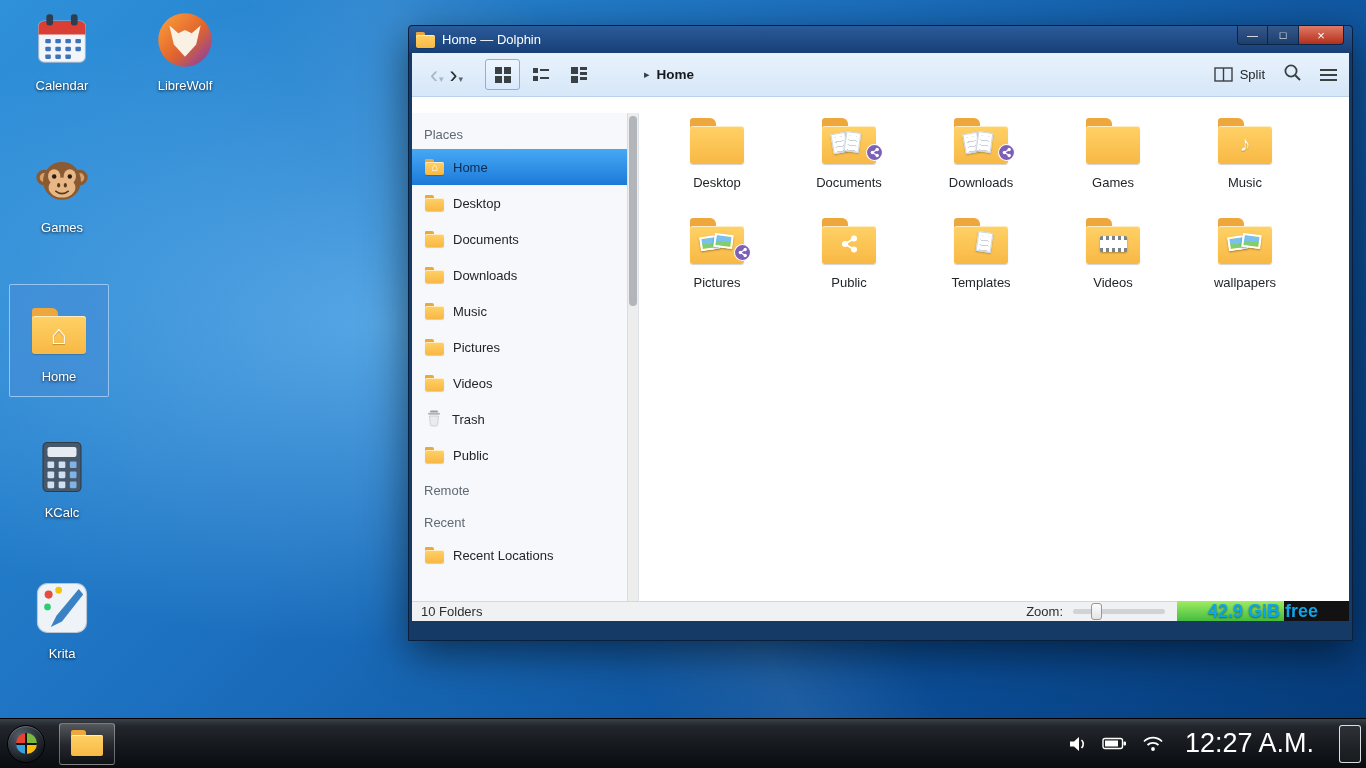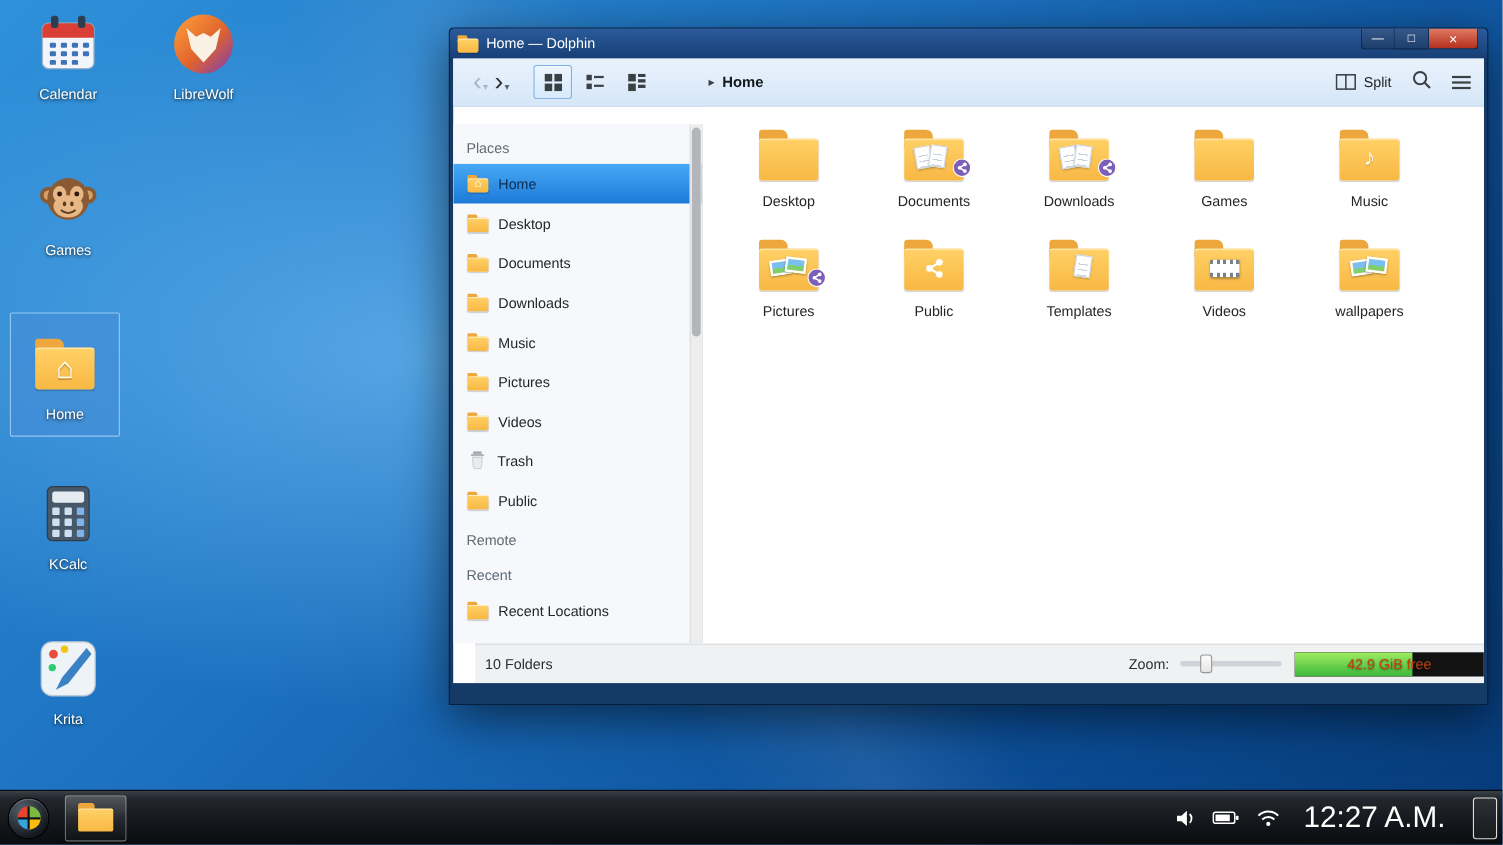--- a/index.html
+++ b/index.html
@@ -95,28 +95,28 @@
   .side-item.selected { background:linear-gradient(180deg,#47a8f5,#1c7ad8); color:#0c2c52; }
   .side-scroll { position:absolute; right:0; top:0; bottom:0; width:11px; background:#ededee; border-left:1px solid #dcdcdc; }
   .side-thumb { position:absolute; top:3px; left:1px; width:8px; height:190px; background:#b2b6bb; border-radius:4px; }
 
   .main { flex:1; background:#fff; position:relative; overflow:hidden; }
   .grid { display:grid; grid-template-columns:repeat(5,132px); padding:21px 0 0 12px; }
   .tile { width:132px; height:100px; display:flex; flex-direction:column; align-items:center; font-size:13px; color:#232629; }
   .tile .icon-wrap { position:relative; width:58px; height:48px; margin-bottom:9px; }
   .tile .tile-label { text-align:center; }
 
-  .statusbar { height:36px; display:flex; align-items:center; background:#eff1f3; border-top:1px solid #d5d8db;
-               font-size:13px; color:#2b2e31; padding-left:9px; flex-shrink:0;margin-left:20px; }
+  .statusbar { height:20px; display:flex; align-items:center; background:#eff1f3; border-top:1px solid #d5d8db;
+               font-size:13px; color:#2b2e31; padding-left:9px; flex-shrink:0; }
   .zoom-wrap { margin-left:auto; display:flex; align-items:center; }
   .zoom-track { width:92px; height:5px; background:#cfd3d7; border-radius:3px; position:relative; margin:0 12px 0 10px; }
   .zoom-handle { position:absolute; left:18px; top:-6px; width:11px; height:17px; background:linear-gradient(#fdfdfd,#e4e4e4); border:1px solid #96989a; border-radius:3px; }
   .free-bar { width:172px; height:22px; background:#121212; position:relative; overflow:hidden; }
   .free-fill { position:absolute; left:0; top:0; bottom:0; width:62%; background:linear-gradient(180deg,#a0ec62,#3cb83c); }
-  .free-label { position:absolute; inset:0; display:flex; align-items:center; justify-content:center; color:#c2410c; font-weight:normal; font-size:13px; text-shadow:0 1px 2px rgba(0,0,0,.5); }
+  .free-label { position:absolute; inset:0; display:flex; align-items:center; justify-content:center; color:#0ea5e9; font-weight:bold; font-size:18px; text-shadow:0 1px 2px rgba(0,0,0,.5); }
 
   
   .taskbar { position:absolute; left:0; right:0; bottom:0; height:50px; z-index:50;
              background:linear-gradient(180deg,#3a4148 0%, #23272d 14%, #15181d 55%, #0a0c0f 100%);
              border-top:1px solid #000; display:flex; align-items:center; }
   .start-btn { width:46px; height:46px; margin-left:3px; display:flex; align-items:center; justify-content:center; }
   .orb { width:38px; height:38px; border-radius:50%; border:1px solid #000;
          background:radial-gradient(circle at 35% 28%, #55606c, #15191f 72%); display:flex; align-items:center; justify-content:center; box-shadow:inset 0 1px 1px rgba(255,255,255,.25); }
   .pin { width:21px; height:21px; border-radius:50%; position:relative; overflow:hidden;
          background:conic-gradient(#7bb93e 0 90deg, #fbbc0e 90deg 180deg, #36a3dd 180deg 270deg, #e8432e 270deg 360deg); }

